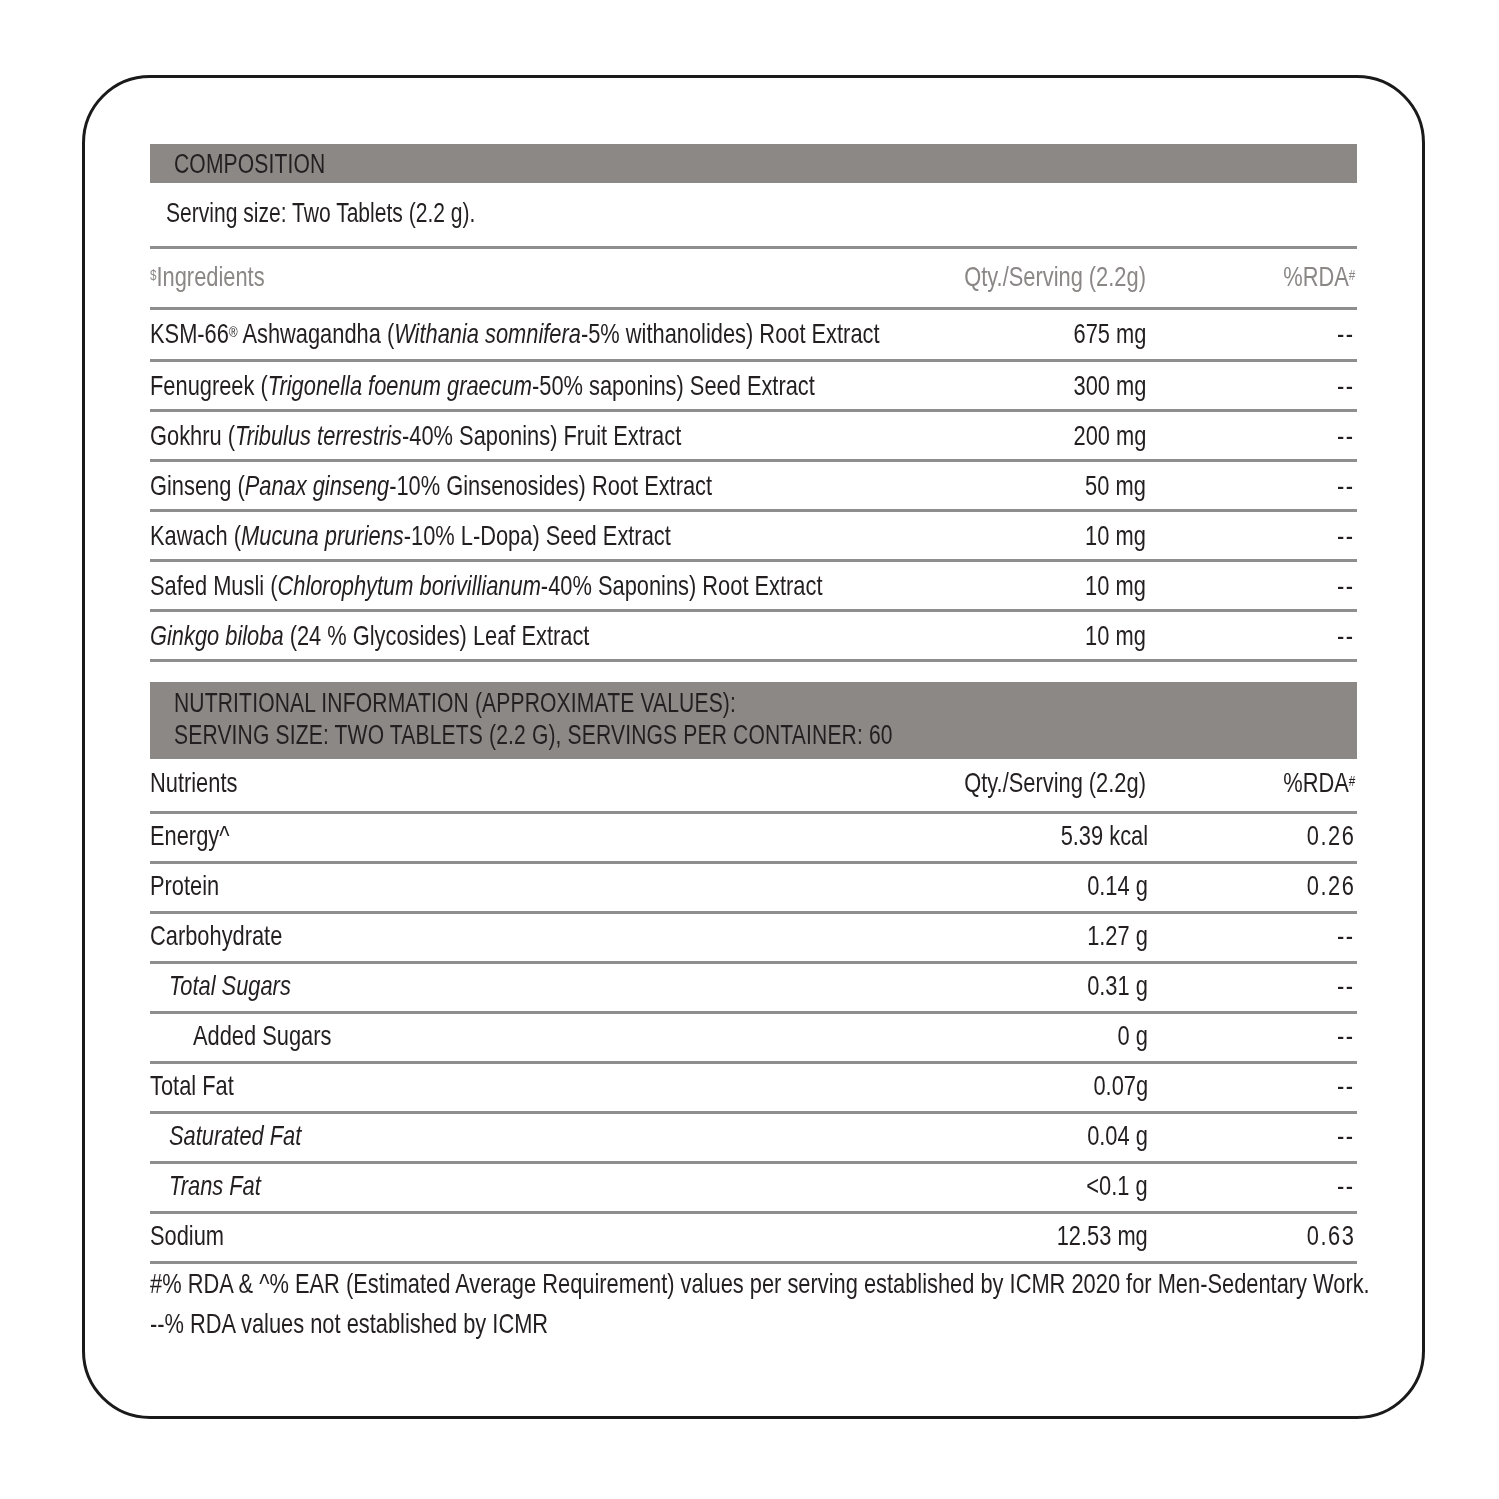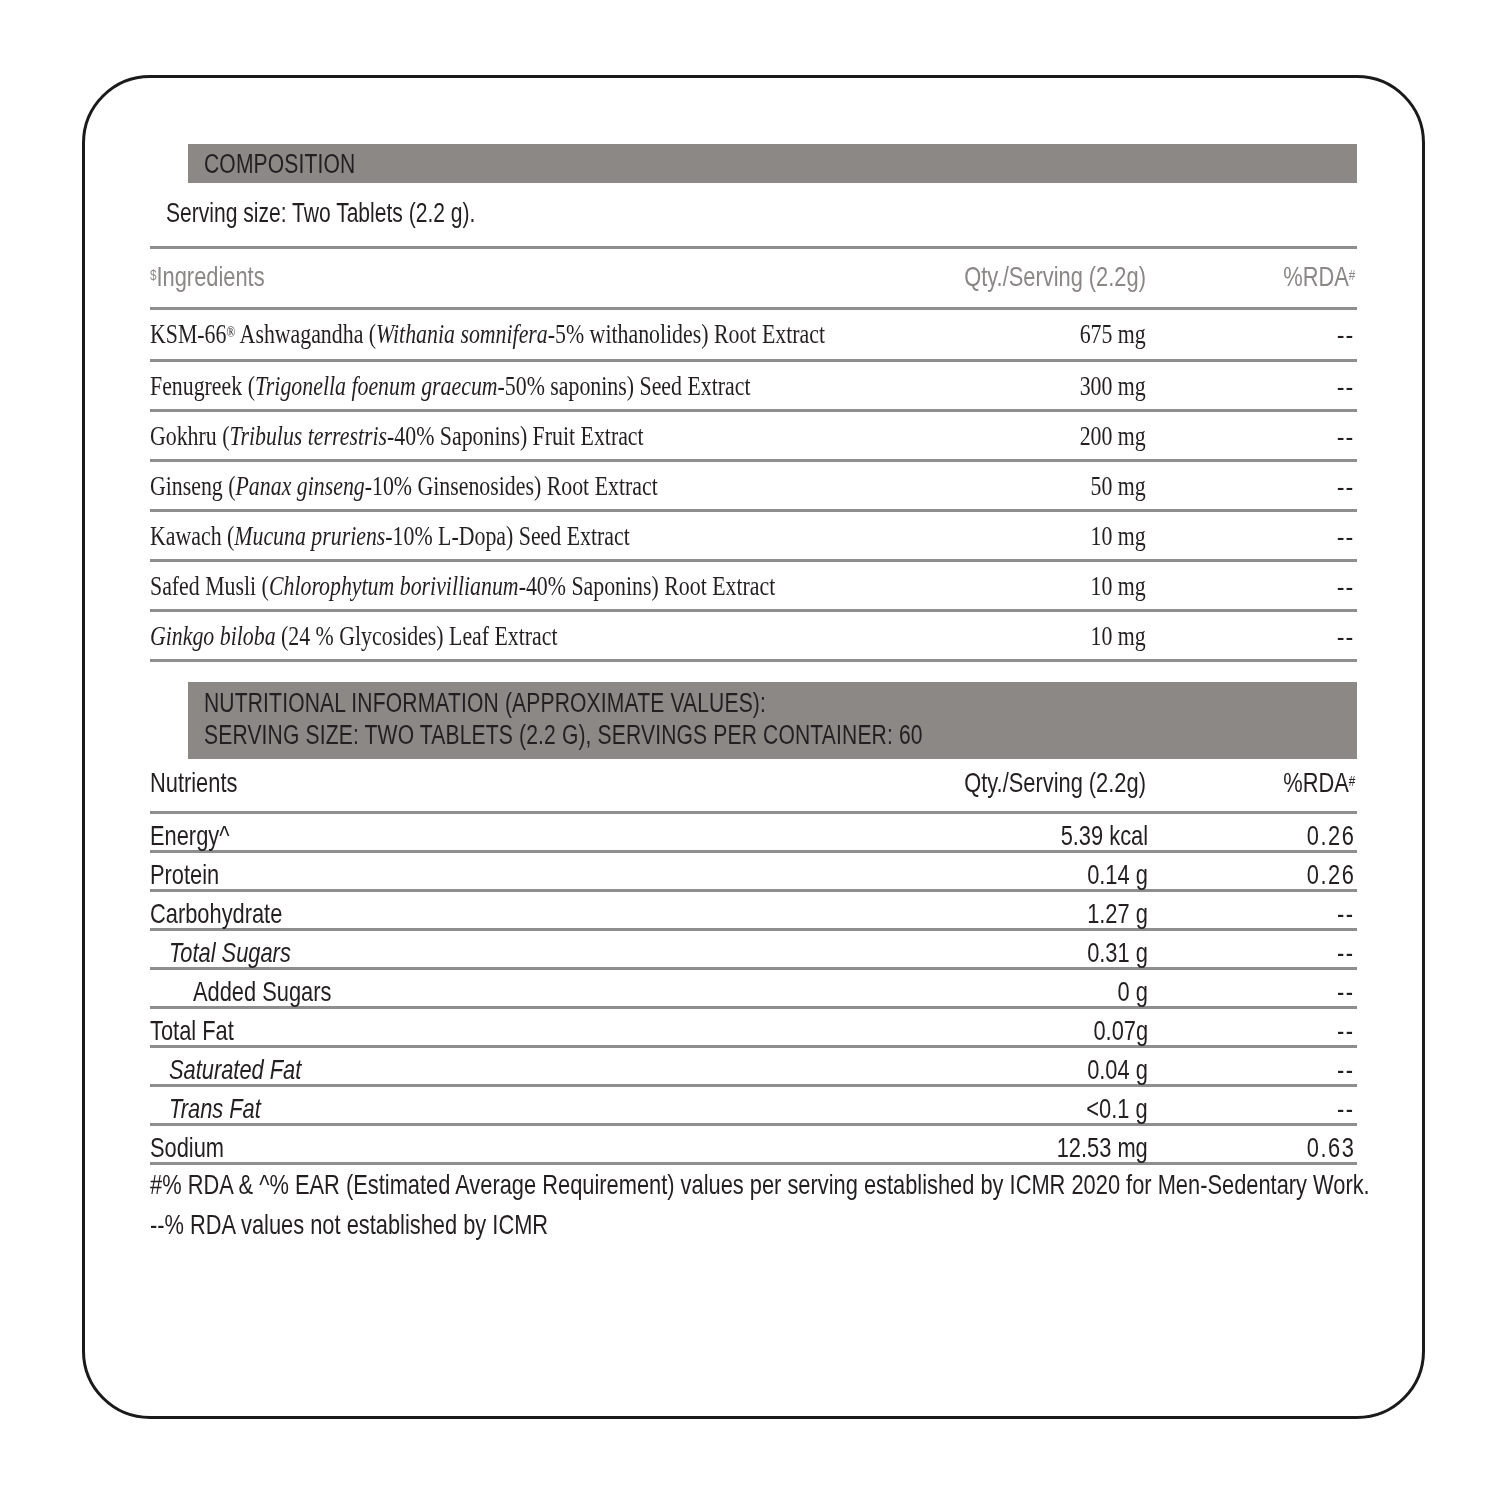--- a/index.html
+++ b/index.html
@@ -34,49 +34,48 @@
       display: inline-block;
       transform: scaleX(0.78);
       transform-origin: right center;
       white-space: nowrap;
     }
     .section-bar {
       background: #8b8886;
       color: #231f20;
       font-size: 27px;
       line-height: 32px;
-      padding-left: 16px;
+      padding-left: 24px;
       letter-spacing: 0.2px;
-      margin-left: 38px;
     }
     .comp-bar { height: 39px; padding-top: 4px; }
     .nutri-bar { height: 77px; padding-top: 5px; margin-top: 20px; text-decoration: underline; }
     .serving-line {
       height: 66px;
       font-size: 27px;
       line-height: 60px;
       padding-left: 16px;
       border-bottom: 3px solid #8e8e8e;
     }
     .row {
       position: relative;
       border-bottom: 3px solid #8e8e8e;
       font-size: 28px;
     }
     .row .c1 { position: absolute; left: 0; }
     .row .c2 { position: absolute; right: 211px; }
     .row .c3 { position: absolute; right: 2px; }
     .ing-head { height: 61px; color: #8a8786; }
     .ing-head .c1, .ing-head .c2, .ing-head .c3 { top: 10px; line-height: 36px; }
-    .ing-row { height: 50px; font-family: Liberation Serif, serif; }
+    .ing-row { height: 50px; }
     .ing-row .c1, .ing-row .c2, .ing-row .c3 { top: 6px; line-height: 36px; }
     .ing-row.tall { height: 52px; }
     .nut-head { height: 55px; }
     .nut-head .c1, .nut-head .c2, .nut-head .c3 { top: 6px; line-height: 36px; }
-    .nut-row { height: 39px; }
+    .nut-row { height: 50px; }
     .nut-row .c1, .nut-row .c2, .nut-row .c3 { top: 4px; line-height: 36px; }
     .nut-row .c2 { right: 209px; }
     .nut-row .c3 { right: 2px; }
     .indent-1 { padding-left: 19px; font-style: italic; }
     .indent-2 { padding-left: 43px; }
     sup { font-size: 15px; vertical-align: top; position: relative; top: -2px; }
     .footnotes {
       font-size: 28px;
       line-height: 40px;
     }

